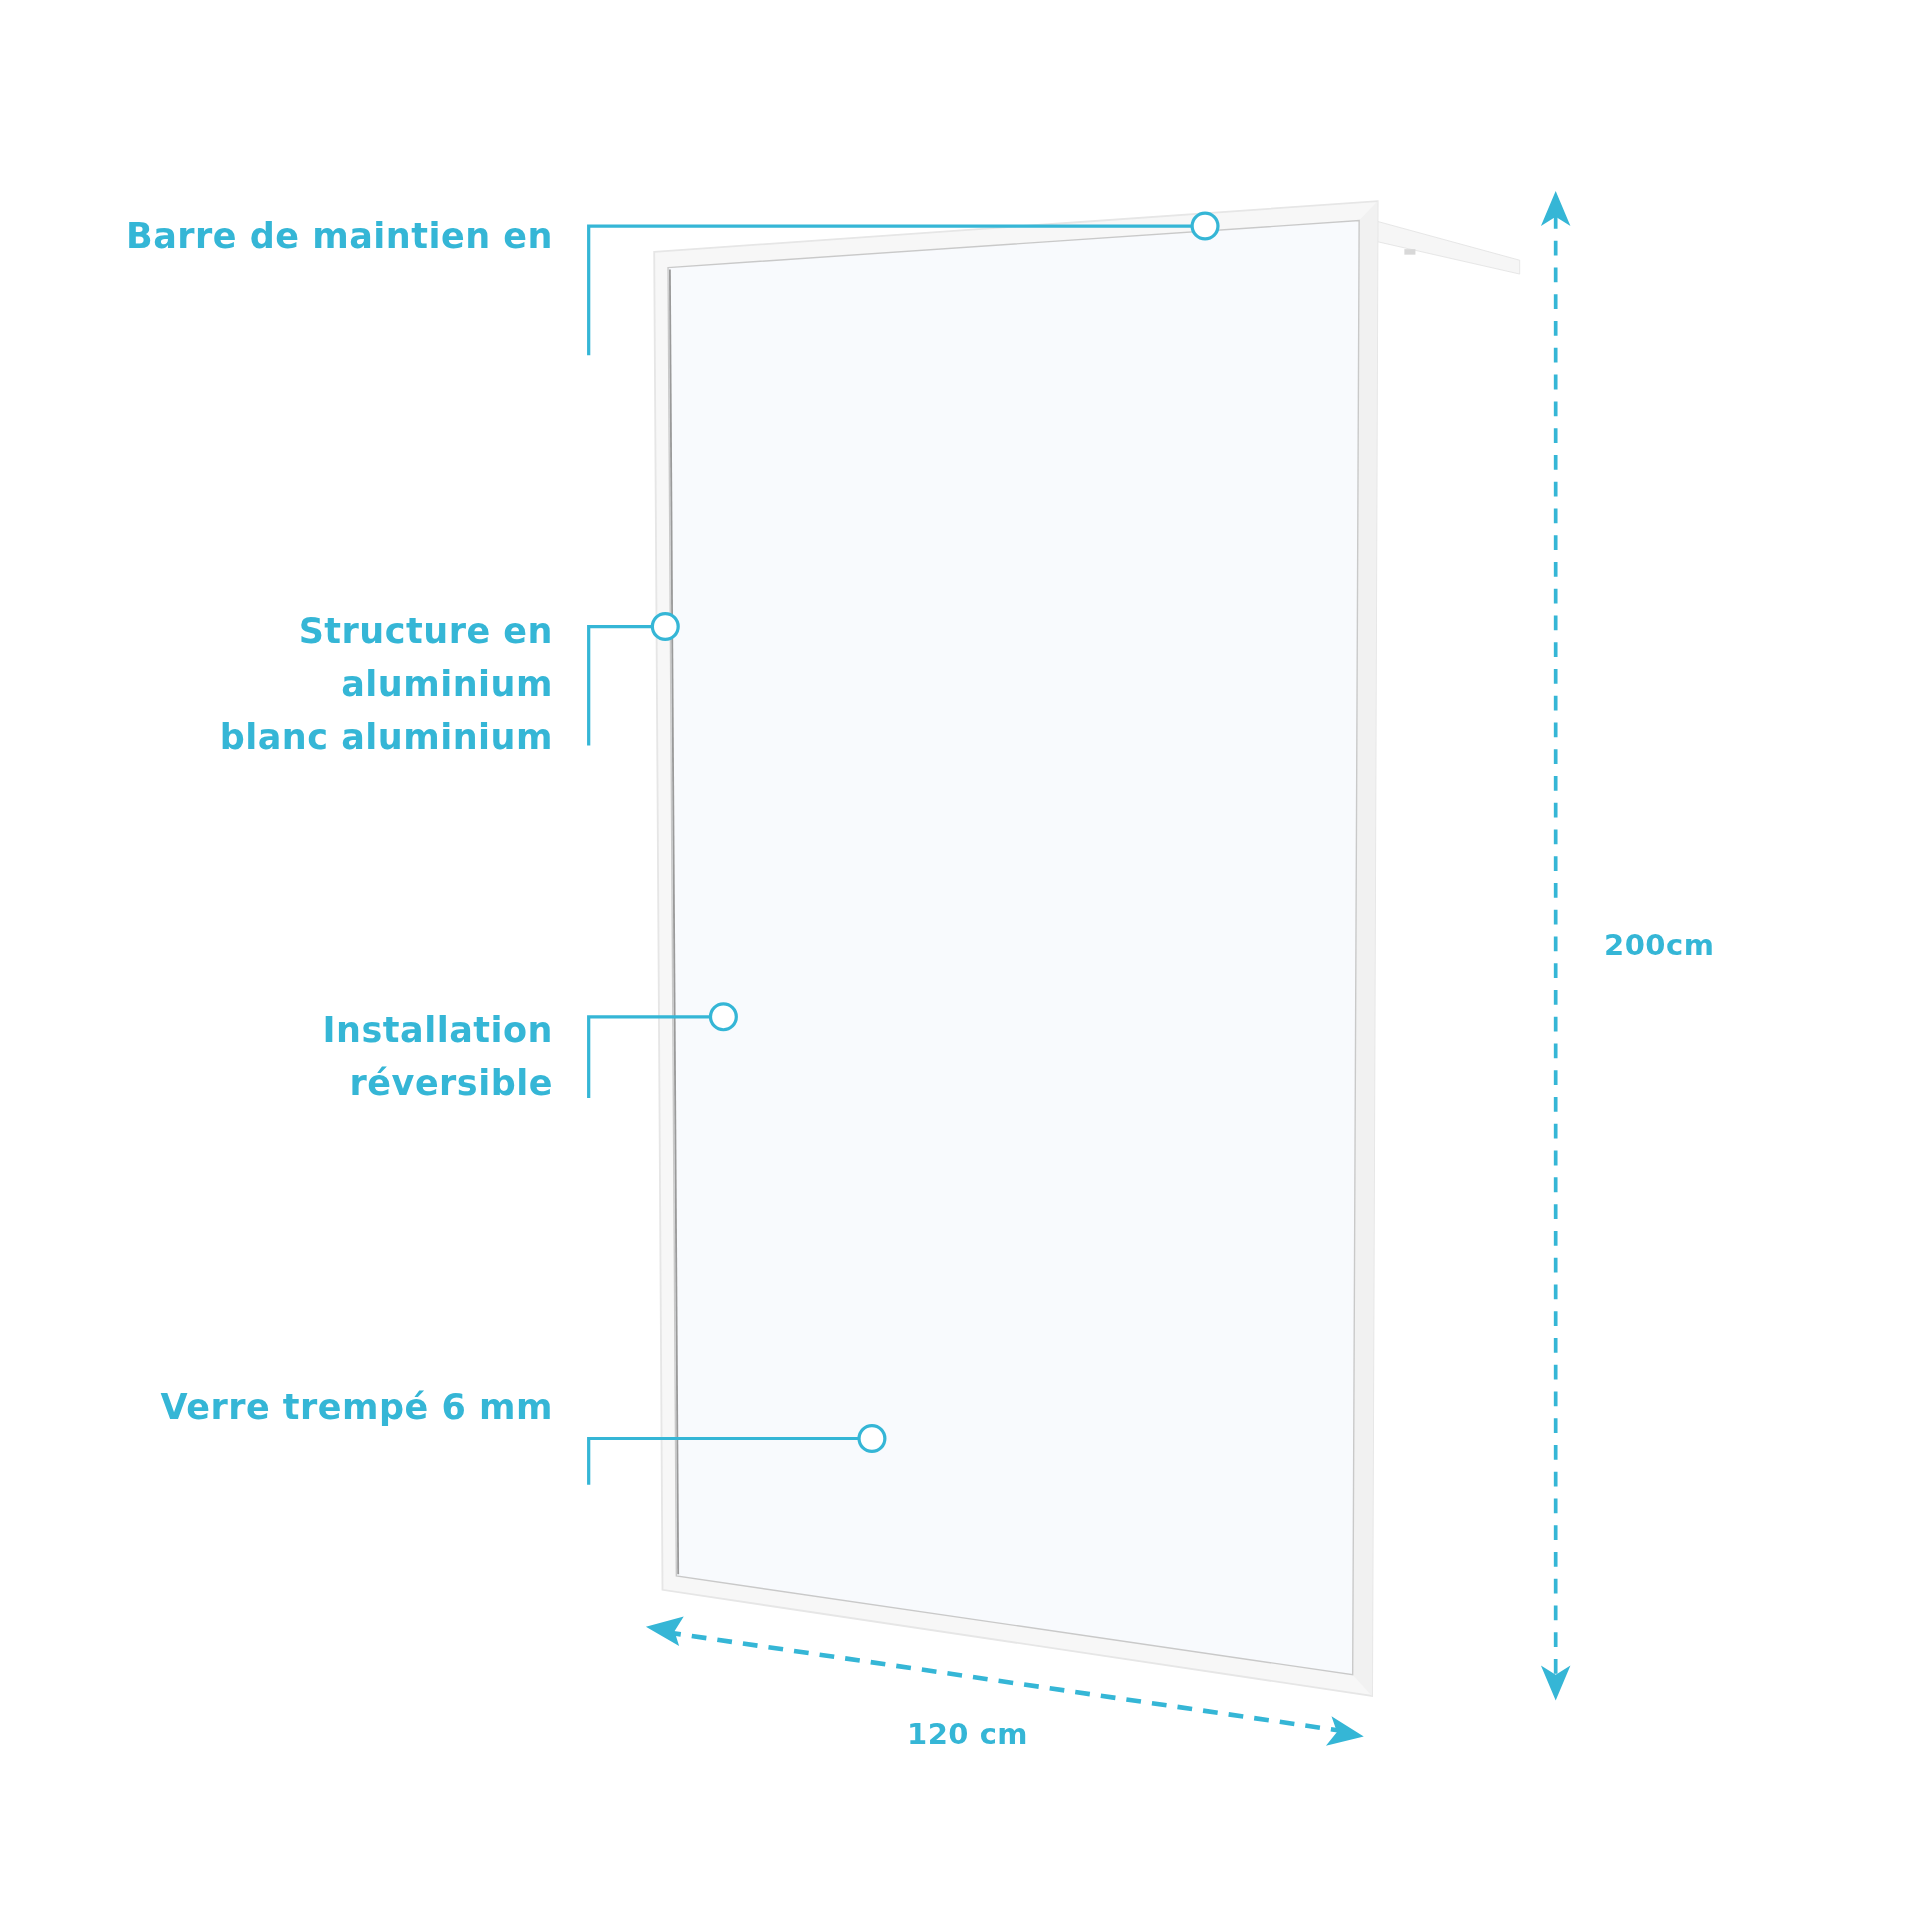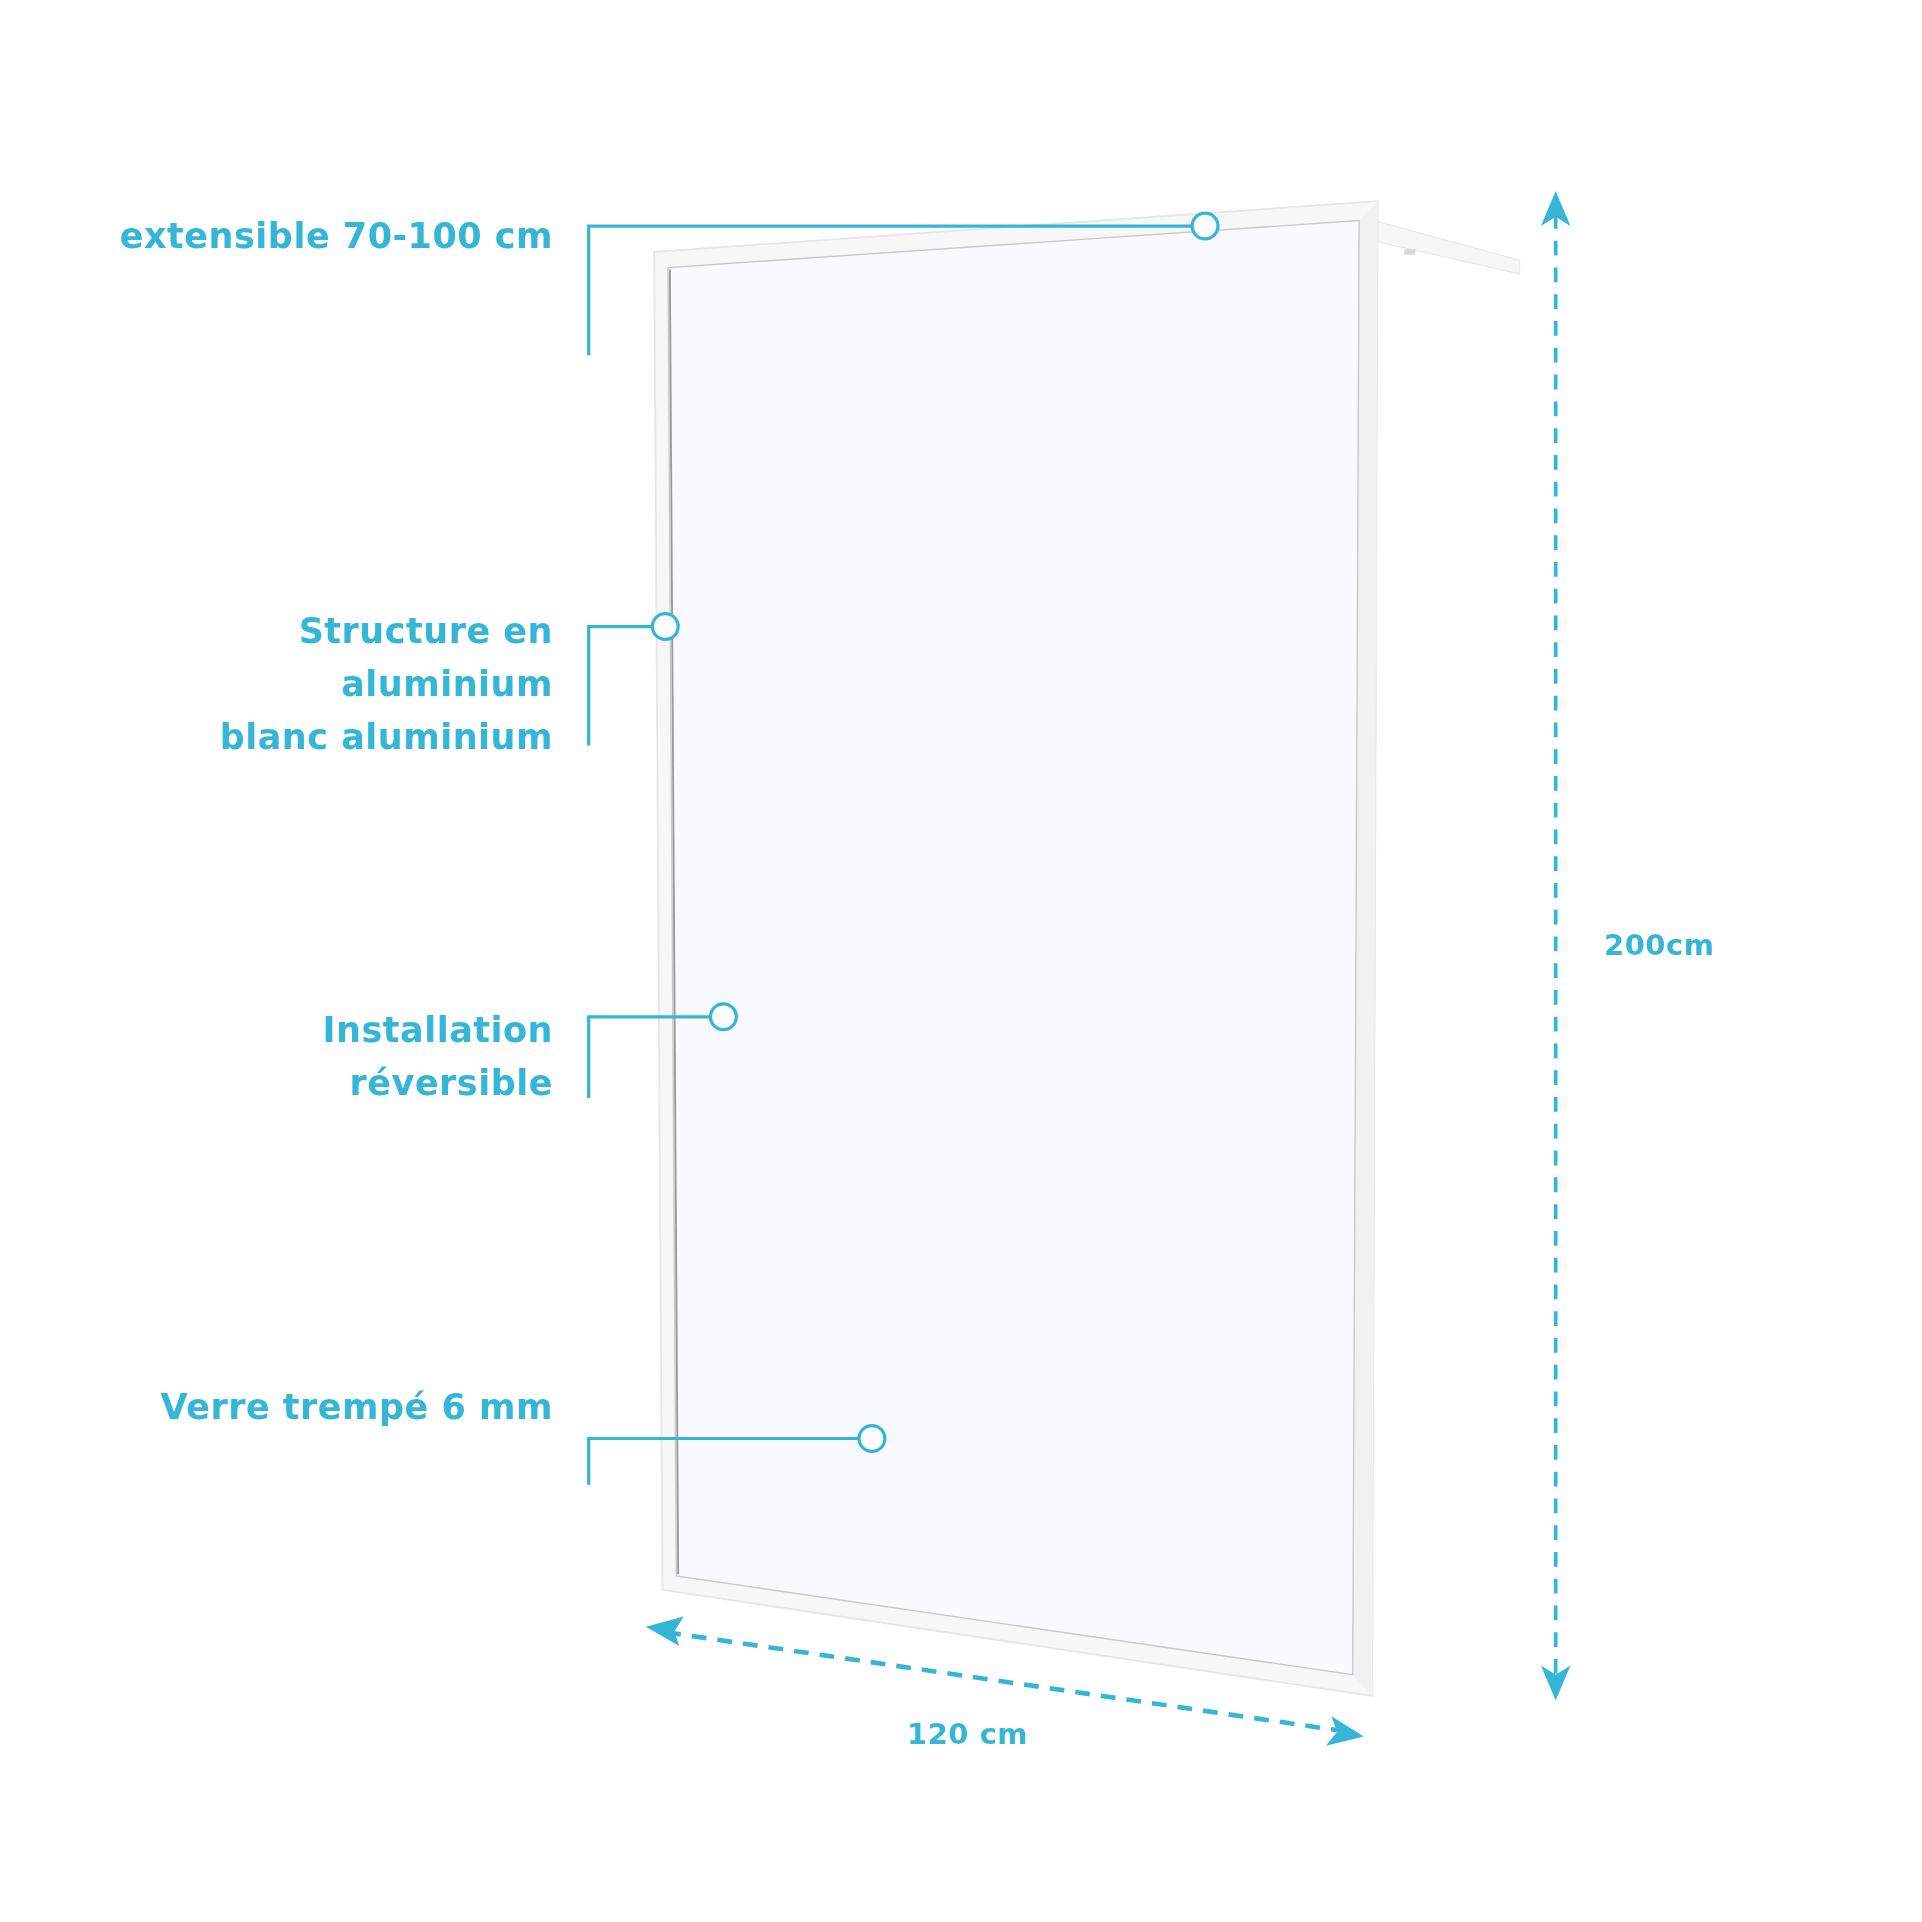--- a/index.html
+++ b/index.html
@@ -63,21 +63,21 @@
   </g>
 
   <g>
     <line x1="722" y1="1769" x2="1455" y2="1876" stroke="#35b6d6" stroke-width="5" stroke-dasharray="16,12"></line>
     <polygon points="700,1763 741,1752 731,1768 736,1784" fill="#35b6d6"></polygon>
     <polygon points="1478,1882 1443,1860 1449,1877 1437,1892" fill="#35b6d6"></polygon>
   </g>
 </svg>
 
 <div class="callout-text" style="top:210px;">
-  <span>extensible 70-100 cm</span>
+  <span>Barre de maintien en</span>
 </div>
 
 <div class="callout-text" style="top:605px;margin-left:24px;">
   <span>Structure en</span>
   <span>aluminium</span>
   <span>blanc aluminium</span>
 </div>
 
 <div class="callout-text" style="top:1004px;">
   <span>Installation</span>

